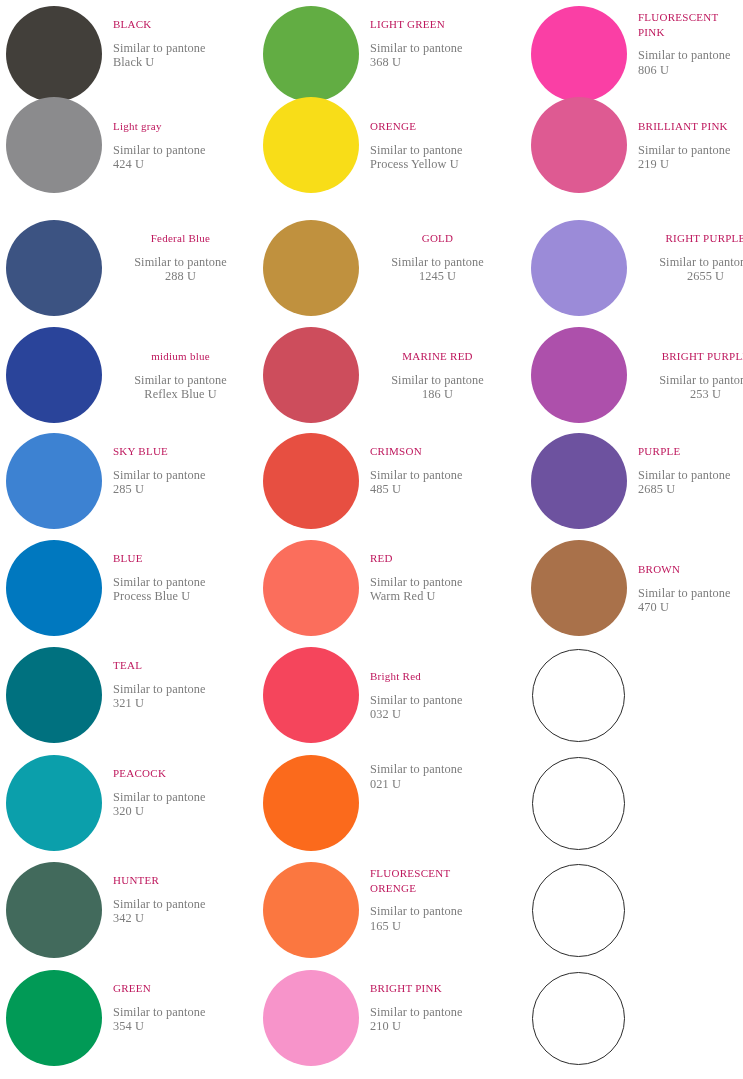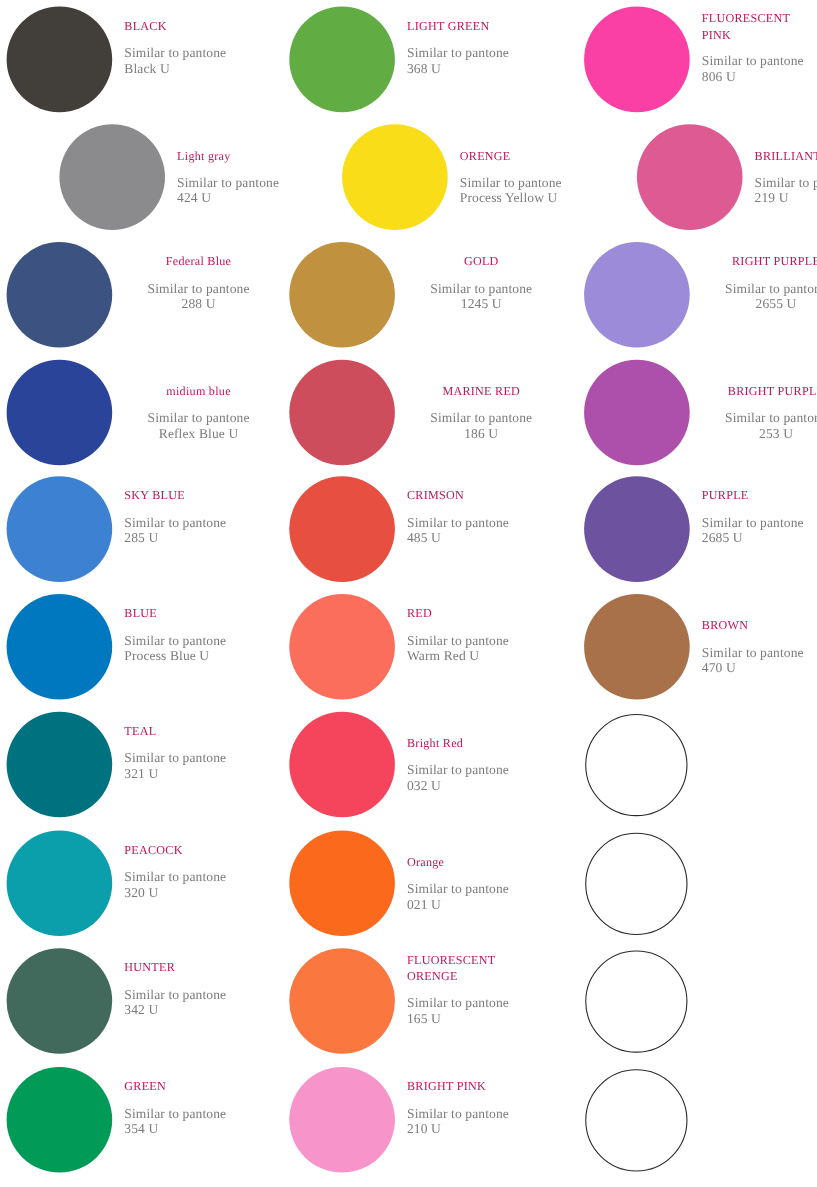--- a/index.html
+++ b/index.html
@@ -31,21 +31,21 @@
   .swatch {
     position: absolute;
     width: 248px;
     height: 107px;
   }
   .swatch-col-0 { left: 0px; }
   .swatch-col-1 { left: 257px; }
   .swatch-col-2 { left: 525px; }
 
   .swatch-row-0 { top: 4px; }
-  .swatch-row-1 { top: 111px; margin-left: 48px; }
+  .swatch-row-1 { top: 95px; }
   .swatch-row-2 { top: 218px; text-align: center; }
   .swatch-row-3 { top: 325px; text-align: center; }
   .swatch-row-4 { top: 431px; }
   .swatch-row-5 { top: 538px; }
   .swatch-row-6 { top: 645px; }
   .swatch-row-7 { top: 753px; }
   .swatch-row-8 { top: 860px; }
   .swatch-row-9 { top: 968px; }
 
   .swatch-dot {
@@ -234,21 +234,20 @@
         <div class="swatch-dot" style="background: rgb(245, 69, 92);"></div>
         <div class="swatch-text">
           <p class="swatch-name">Bright Red</p>
           <p class="swatch-pantone">Similar to pantone
 032 U</p>
         </div>
       </div>
       <div class="swatch swatch-col-1 swatch-row-7 low">
         <div class="swatch-dot" style="background: rgb(251, 106, 28);"></div>
         <div class="swatch-text">
-          <p class="swatch-name">Orange</p>
           <p class="swatch-pantone">Similar to pantone
 021 U</p>
         </div>
       </div>
       <div class="swatch swatch-col-1 swatch-row-8 two-line">
         <div class="swatch-dot" style="background: rgb(251, 119, 64);"></div>
         <div class="swatch-text">
           <p class="swatch-name">FLUORESCENT
 ORENGE</p>
           <p class="swatch-pantone">Similar to pantone

